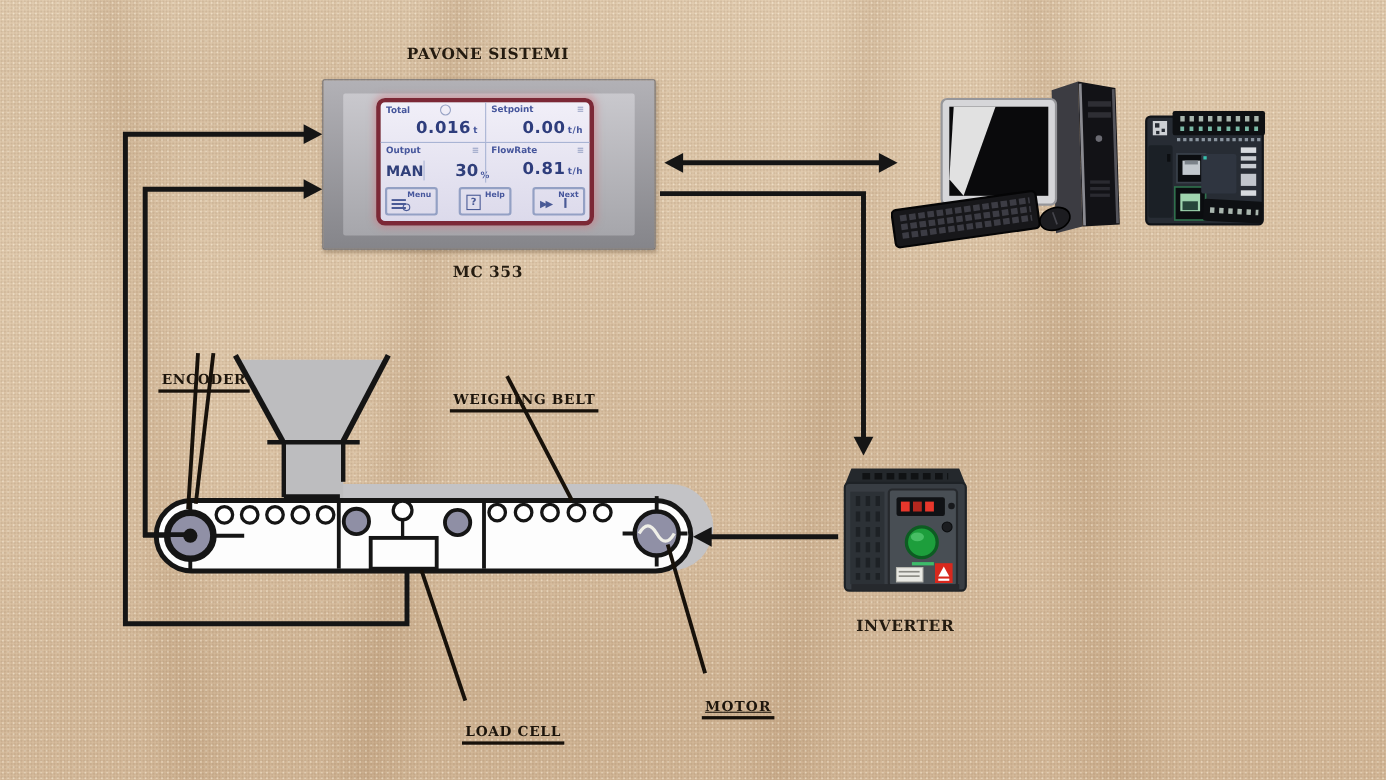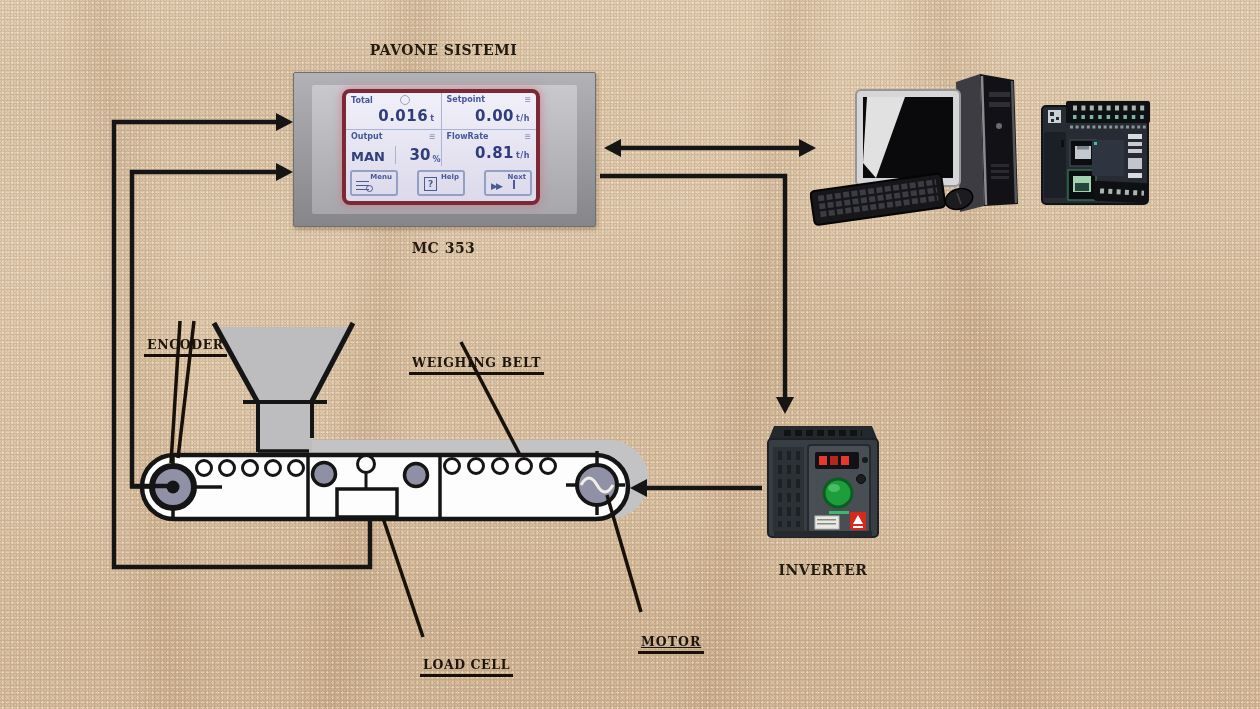--- a/index.html
+++ b/index.html
@@ -40,21 +40,21 @@
   .cell.right{border-left:1.5px solid #a9b4d4;}
   .cell-head{display:flex;justify-content:space-between;align-items:center;
     font-size:8px;font-weight:bold;color:#46569c;line-height:9px;}
   .ring-icon{width:8px;height:8px;border:1.5px solid #97a2c4;border-radius:50%;margin-right:26px;}
   .corner-glyph{font-size:8px;color:#97a2c4;line-height:8px;}
   .cell-val{position:absolute;right:6px;bottom:4px;font-size:15px;font-weight:bold;
     color:#2e3d7c;letter-spacing:.5px;}
   .unit{font-size:8px;font-weight:bold;margin-left:2px;color:#46569c;}
   .outval{position:absolute;left:5px;right:0;bottom:2px;display:flex;align-items:flex-end;}
   .mode{font-size:13px;font-weight:bold;}
-  .outnum{margin-left:auto;border-left:1.5px solid #a9b4d4;padding-left:14px;
+  .outnum{margin-left:auto;border-left:1.5px solid #a9b4d4;padding-left:28px;
     font-size:15px;font-weight:bold;}
   .btn-row{display:flex;gap:19px;padding:4px 4px 0;height:26px;}
   .scr-btn{flex:1;position:relative;border:2px solid #93a0c4;border-radius:3px;box-sizing:border-box;}
   .btn-label{position:absolute;top:1px;right:4px;font-size:7px;font-weight:bold;color:#46569c;}
   .menu-bars{position:absolute;left:4px;bottom:4px;width:13px;height:9px;
     background:repeating-linear-gradient(#4a5a96 0 1.5px, transparent 1.5px 3.8px);}
   .menu-dot{position:absolute;left:14px;bottom:2px;width:5px;height:5px;border:1.5px solid #4a5a96;border-radius:50%;}
   .help-box{position:absolute;left:5px;bottom:3px;width:11px;height:12px;border:1.5px solid #4a5a96;
     font-size:9px;font-weight:bold;color:#4a5a96;text-align:center;line-height:12px;}
   .next-icon{position:absolute;left:5px;bottom:3px;font-size:9px;color:#4a5a96;letter-spacing:-2px;}

